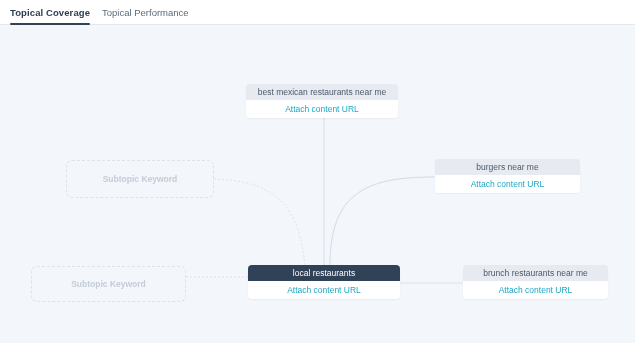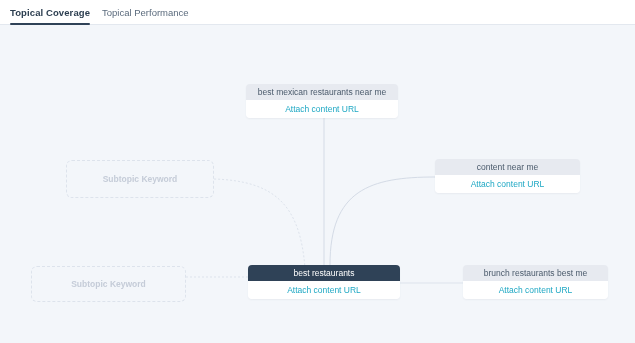--- a/index.html
+++ b/index.html
@@ -169,28 +169,28 @@
     <div class="placeholder" id="ph1" style="left: 31px; top: 241px; width: 155px; height: 36px;">
       <span>Subtopic Keyword</span>
     </div>
 
     <div class="node" id="nd1" style="left: 246px; top: 39px; width: 152px; margin-top: 20px;">
       <div class="node-head">best mexican restaurants near me</div>
       <div class="node-body">Attach content URL</div>
     </div>
 
     <div class="node" id="nd2" style="left: 435px; top: 134px; width: 145px;">
-      <div class="node-head">content near me</div>
+      <div class="node-head">burgers near me</div>
       <div class="node-body">Attach content URL</div>
     </div>
 
     <div class="node" id="nd3" style="left: 463px; top: 240px; width: 145px;">
-      <div class="node-head">brunch restaurants best me</div>
+      <div class="node-head">brunch restaurants near me</div>
       <div class="node-body">Attach content URL</div>
     </div>
 
     <div class="node" id="nd0" style="left: 248px; top: 240px; width: 152px;">
-      <div class="node-head accent">best restaurants</div>
+      <div class="node-head accent">local restaurants</div>
       <div class="node-body">Attach content URL</div>
     </div>
 
   </div>
 </div>
 
 </body></html>

